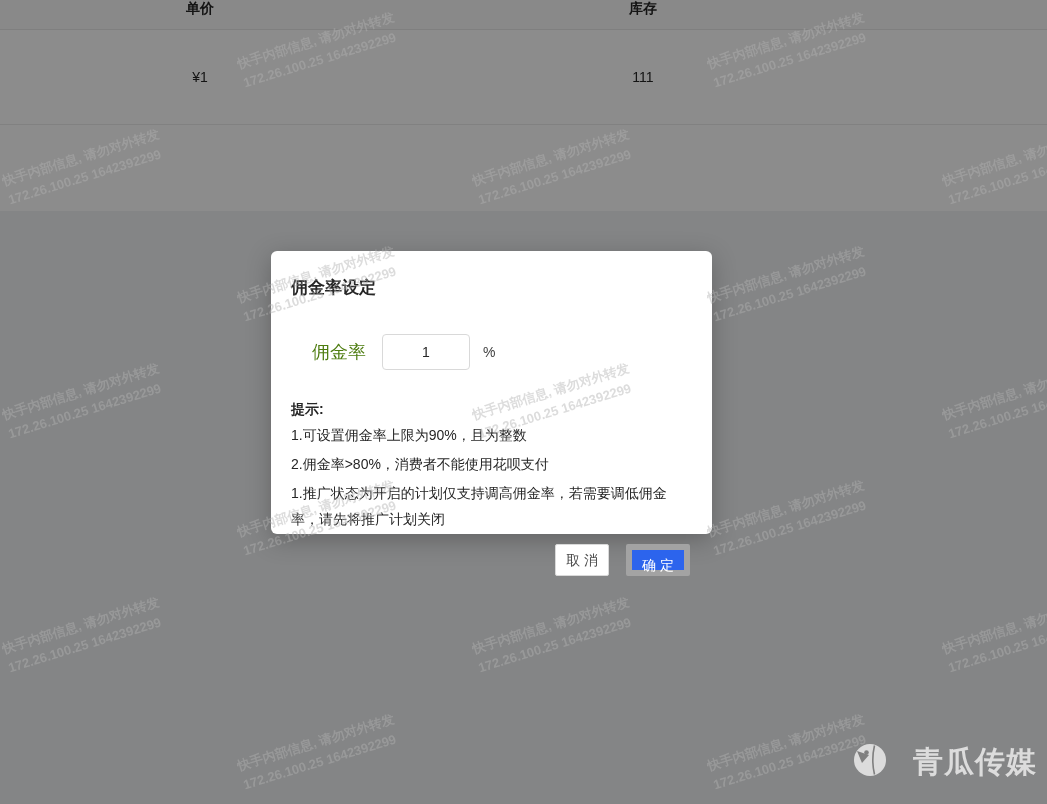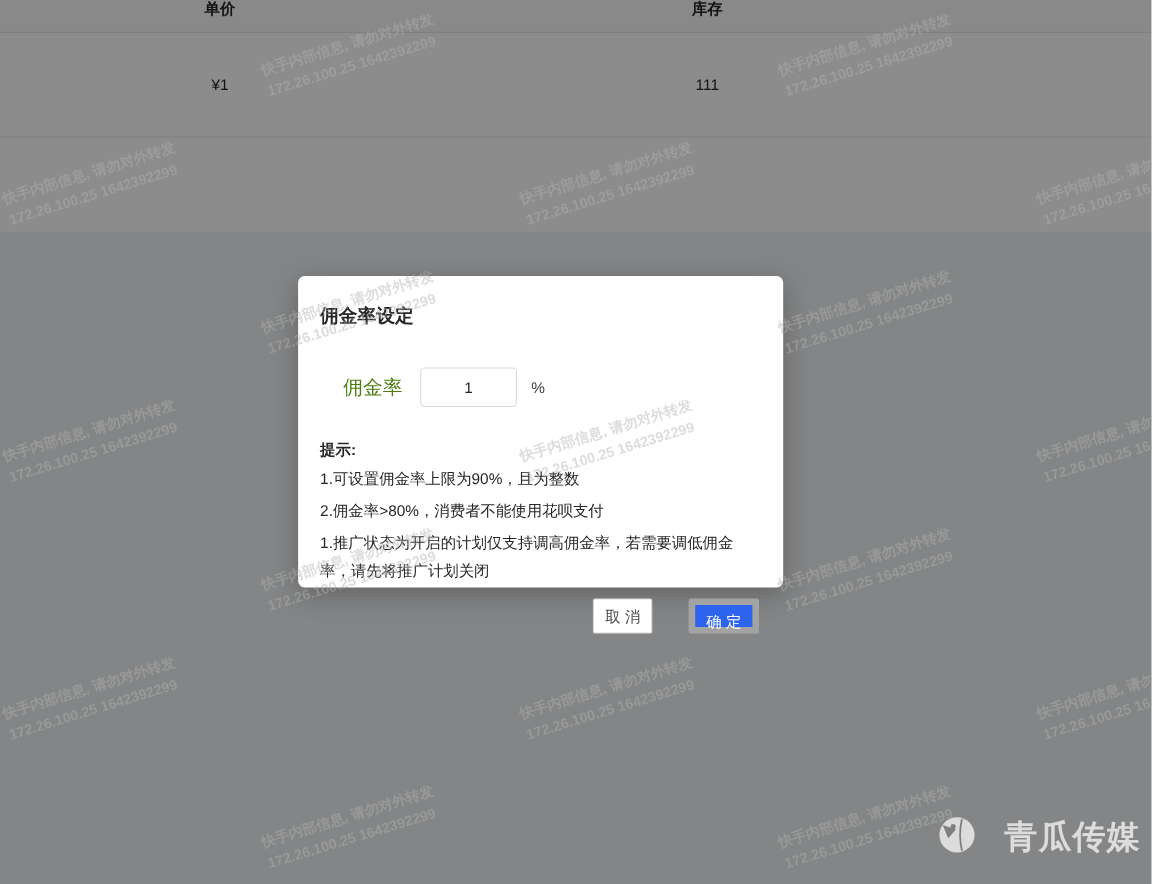--- a/index.html
+++ b/index.html
@@ -26,21 +26,21 @@
   .modal { position:absolute; left:271px; top:251px; width:441px; height:283px; background:#ffffff;
            border-radius:6px; box-shadow:0 6px 24px rgba(0,0,0,0.25); padding:25px 20px 0 20px; }
   .modal-title { font-size:17px; font-weight:600; color:#262626; line-height:24px; }
   .form-row { margin-top:34px; display:flex; align-items:center; }
   .form-label { width:75px; text-align:right; margin-right:16px; font-size:18px; color:#4d7c0f; }
   .rate-input { width:88px; height:36px; border:1px solid #d9d9d9; border-radius:4px; text-align:center;
                 font-size:14px; color:#262626; outline:none; background:#fff; font-family:"Liberation Sans", sans-serif; }
   .form-suffix { margin-left:13px; font-size:14px; color:#404040; }
   .tips-title { margin-top:29px; font-size:14px; font-weight:600; color:#262626; line-height:20px; }
   .tip { margin-top:3px; width:398px; font-size:14px; color:#262626; line-height:26px; }
-  .modal-footer { display:flex; justify-content:flex-end; gap:33px; margin-top:12px; margin-right:2px; }
+  .modal-footer { display:flex; justify-content:flex-end; gap:17px; margin-top:12px; margin-right:2px; }
   .btn { height:32px; padding:0 10px; font-size:14px; border-radius:2px; cursor:pointer; line-height:30px;
          font-family:"Liberation Sans", sans-serif; }
   .btn-cancel { background:#ffffff; border:1px solid #d9d9d9; color:#4a4a4a; }
   .btn-confirm { background:#2c64ed; border:6px solid #a3a3a3; color:#ffffff; }
 
   
   .watermark-layer { position:absolute; inset:0; pointer-events:none; overflow:hidden; z-index:50; }
   .wm { position:absolute; width:210px; transform:rotate(-17deg); transform-origin:left top;
         color:rgba(178,178,178,0.45); font-size:13px; line-height:20px; white-space:nowrap; font-weight:600; }
 

